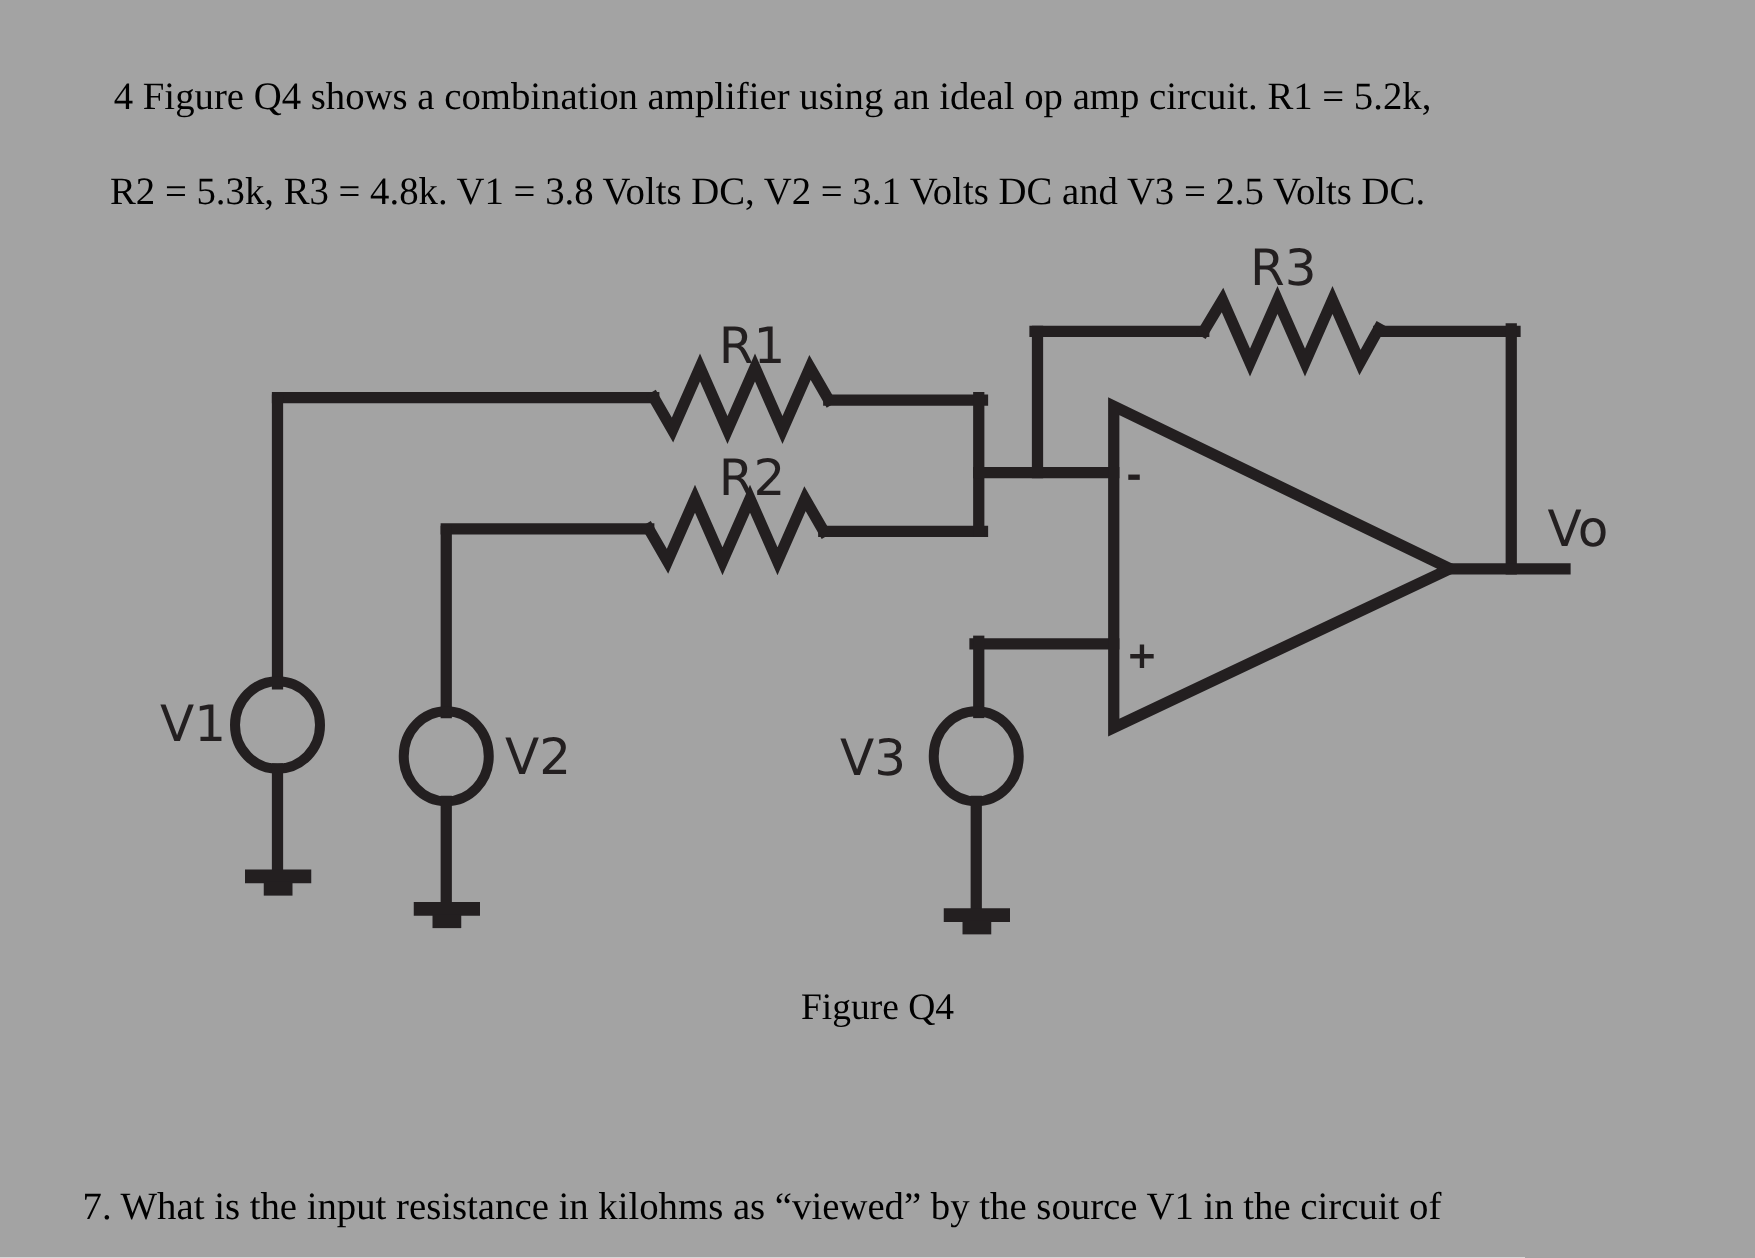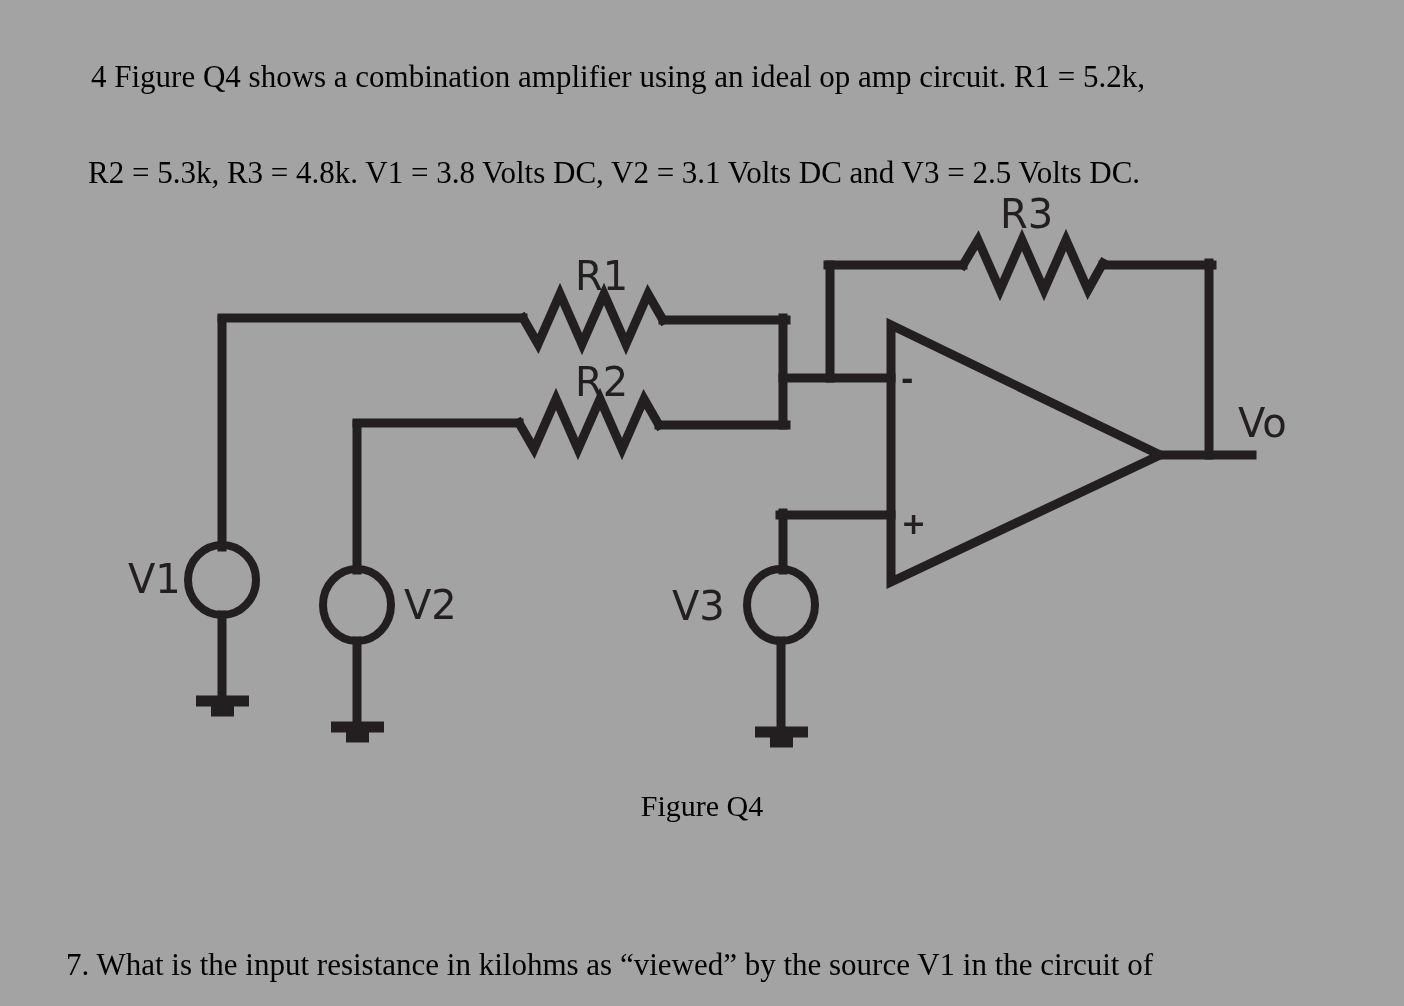--- a/index.html
+++ b/index.html
@@ -25,21 +25,20 @@
   }
   #question4 {
     left: 60px;
     top: 20px;
     width: 1320px;
     text-indent: 0;
   }
   #question4 .l2, #question4 .l3 {
     display: block;
     padding-left: 28px;
-    margin-top: 20px;
   }
   #question5 {
     left: 36px;
     top: 870px;
     width: 1340px;
   }
   #question5 .l1 {
     display: block;
     padding-left: 30px;
   }

